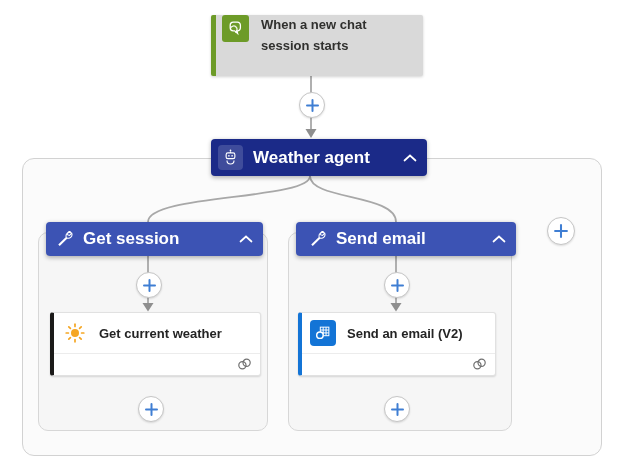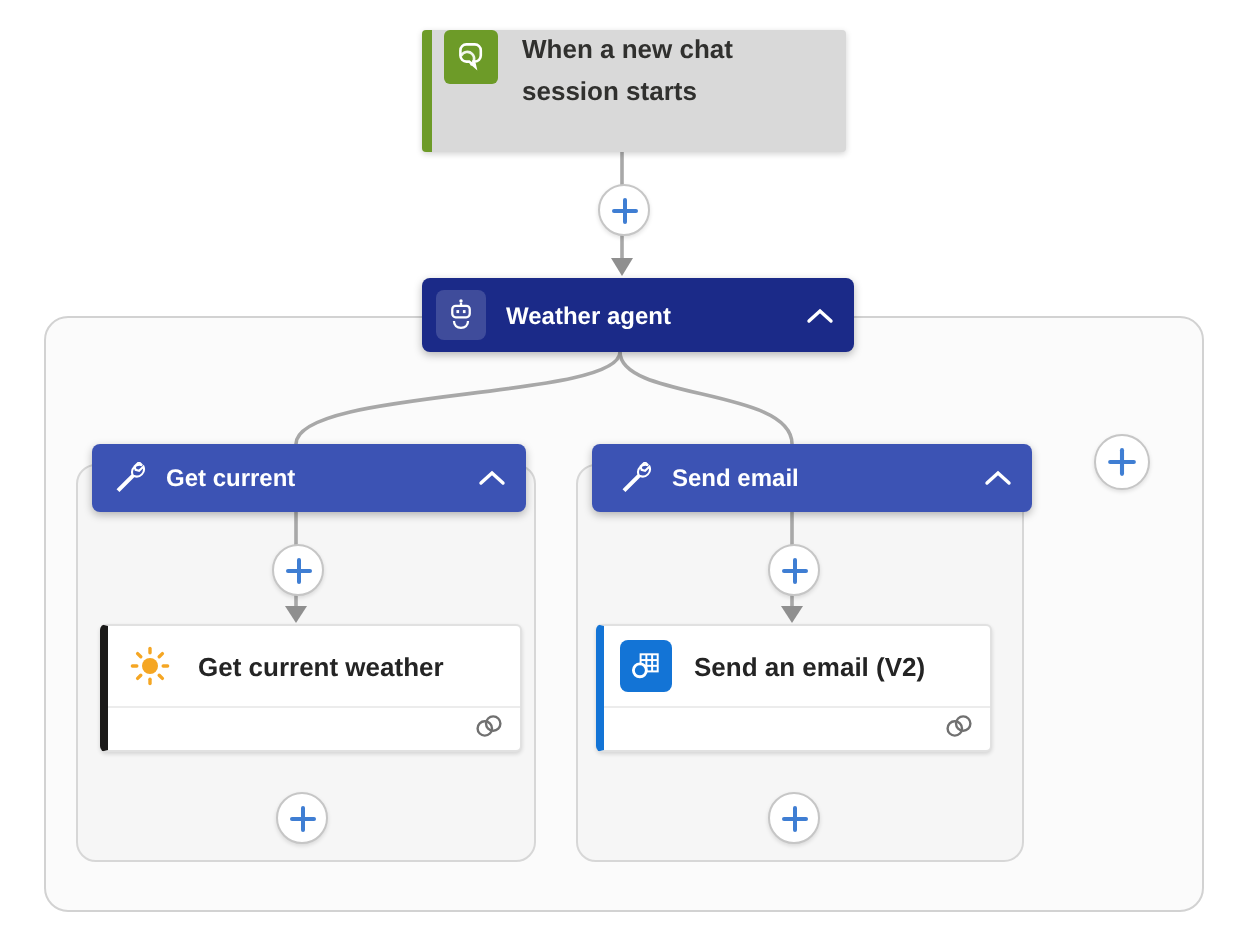--- a/index.html
+++ b/index.html
@@ -17,21 +17,21 @@
     top:232px;height:197px;background:#f6f6f6;
     border:1.5px solid #d7d7d7;border-radius:10px;z-index:1;
   }
   #tool-scope-0{left:38px;width:228px;}
   #tool-scope-1{left:288px;width:222px;}
   
   #wires{left:0;top:0;width:620px;height:470px;z-index:2;pointer-events:none;}
   
   .node-header{
     display:flex;align-items:center;gap:10px;padding:0 10px 0 7px;
-    border-radius:4px;color:#fff;font-weight:700;font-size:12px;
+    border-radius:4px;color:#fff;font-weight:700;font-size:17px;
     box-shadow:0 1.5px 4px rgba(0,0,0,.28);z-index:3;cursor:pointer;
   }
   .agent-header{left:211px;top:139px;width:199px;height:37px;background:#1b2a88;}
   .tool-header{top:222px;width:200px;height:34px;background:#3c53b4;}
   #tool-header-0{left:46px;}
   #tool-header-1{left:296px;padding-left:10px;}
   .header-label{flex:1;white-space:nowrap;overflow:hidden;}
   .icon-chip{
     width:25px;height:25px;border-radius:4px;background:rgba(255,255,255,.16);
     display:flex;align-items:center;justify-content:center;flex:0 0 auto;
@@ -130,21 +130,21 @@
         </svg>
     </span>
   </div>
 
   <div class="abs node-header tool-header" id="tool-header-0">
     <span class="chev" style="padding-left:4px;">
       <svg width="16" height="16" viewBox="0 0 20 20" fill="#ffffff">
         <path d="M17.6 2.1a4.6 4.6 0 0 0-6 5.9L2.5 17l.9.9 9.1-9.1a4.6 4.6 0 0 0 5.9-6l-2.7 2.7-2.2-.6-.6-2.2 2.7-2.6z" fill="none" stroke="#ffffff" stroke-width="1.3"></path>
       </svg>
     </span>
-    <span class="header-label">Get current</span>
+    <span class="header-label">Get session</span>
     <span class="chev">
       <svg width="14" height="8" viewBox="0 0 14 8" fill="none" stroke="#ffffff" stroke-width="1.7" stroke-linecap="round">
           <polyline points="1.5,6.5 7,1.5 12.5,6.5"></polyline>
         </svg>
     </span>
   </div>
 
   <div class="abs node-header tool-header" id="tool-header-1">
     <span class="chev" style="padding-left:4px;">
       <svg width="16" height="16" viewBox="0 0 20 20" fill="#ffffff">

